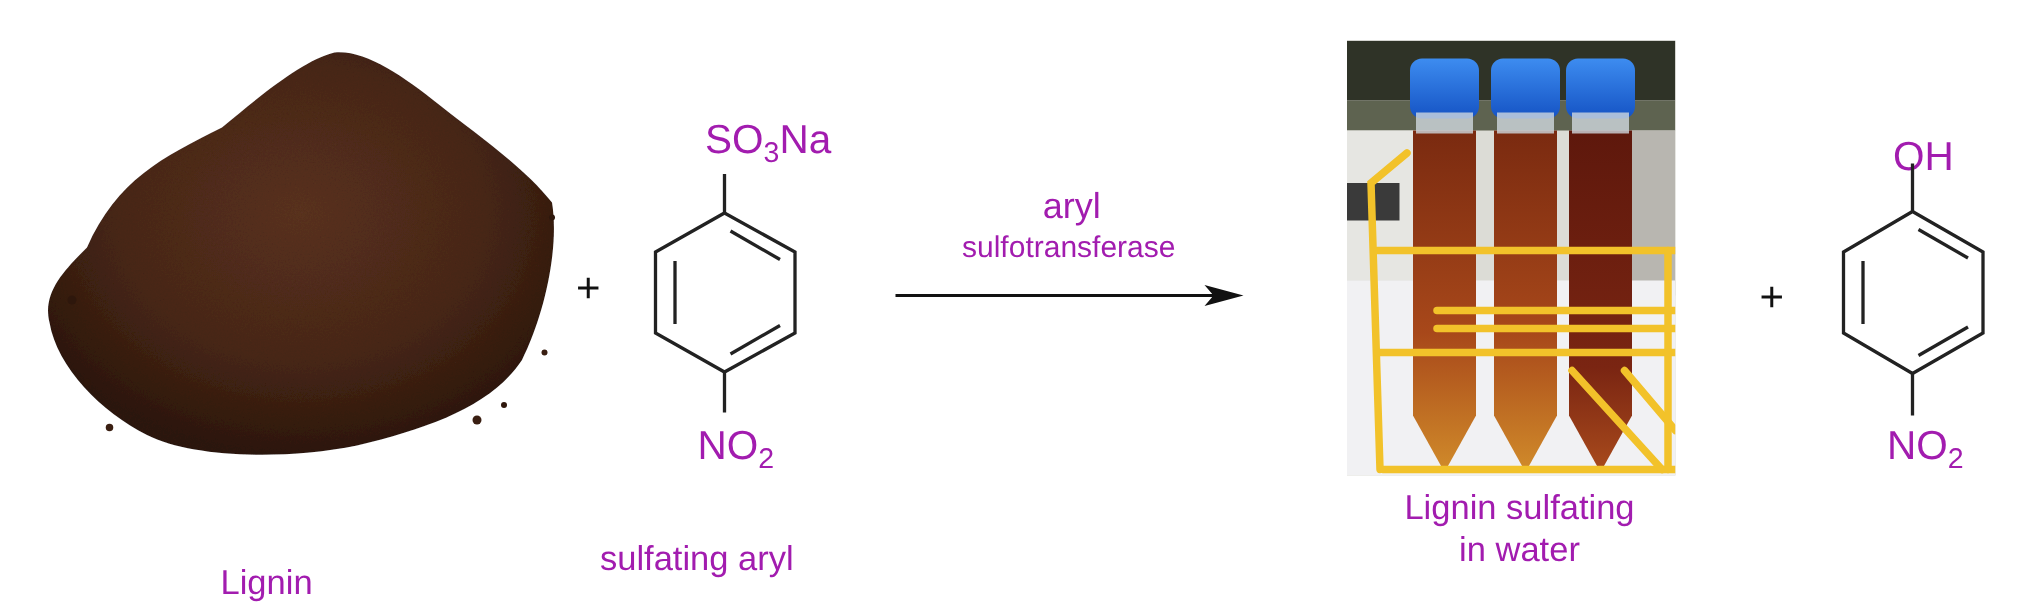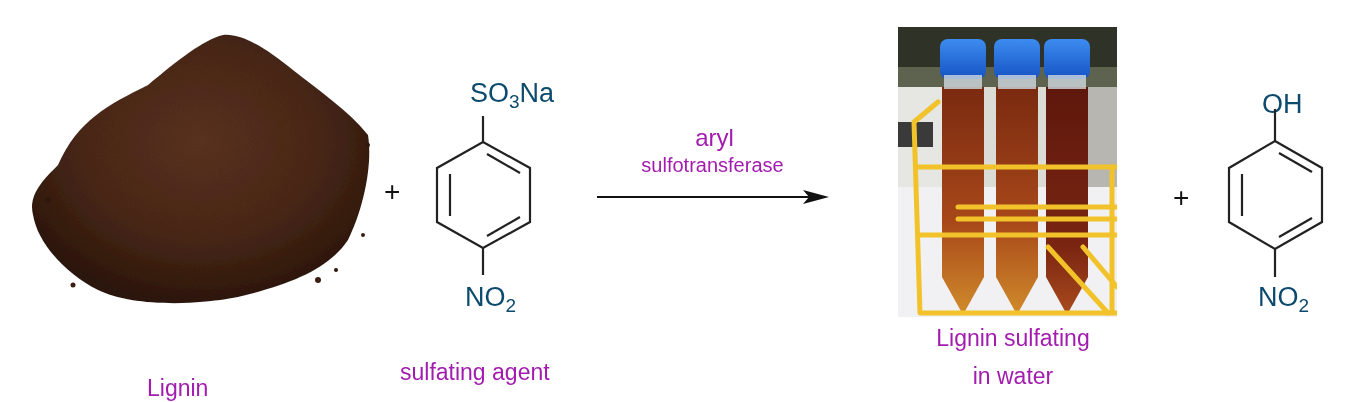--- a/index.html
+++ b/index.html
@@ -1,20 +1,20 @@
 <!DOCTYPE html>
 <html><head>
 <meta charset="utf-8">
 <style>
   html, body { margin: 0; padding: 0; background: #ffffff; }
   body { width: 1360px; height: 402px; position: relative; overflow: hidden;
          font-family: "Liberation Sans", sans-serif; color: #1a1a1a; }
   .abs { position: absolute; }
   .label { font-size: 23px; color: #a21caf; white-space: nowrap; }
-  .chem { font-size: 27px; color: #0c4a6e; white-space: nowrap; }
+  .chem { font-size: 27px; color: #a21caf; white-space: nowrap; }
   .chem sub { font-size: 19px; vertical-align: -6px; line-height: 0; }
   .plus { font-size: 28px; color: #111; }
   .center { text-align: center; }
 </style>
 </head>
 <body>
 
 <div class="abs" style="left:18px;top:25px;width:360px;height:290px;">
   <svg width="360" height="290" viewBox="0 0 360 290">
     <defs>
@@ -57,21 +57,21 @@
     <polygon points="58,32 105,58 105,112 58,138 12,112 12,58"></polygon>
     <line x1="25" y1="64" x2="25" y2="106"></line>
     <line x1="62" y1="44" x2="95" y2="63"></line>
     <line x1="62" y1="126" x2="95" y2="107"></line>
     <line x1="58" y1="138" x2="58" y2="165"></line>
   </g>
 </svg>
 <div class="abs chem" style="left:465px;top:282px;">
   <span>NO</span><sub>2</sub>
 </div>
-<div class="abs label" style="left:400px;top:359px;">sulfating agent</div>
+<div class="abs label" style="left:400px;top:359px;">sulfating aryl</div>
 
 <div class="abs label center" style="left:597px;top:124px;width:235px;font-size:24px;">aryl</div>
 <div class="abs label center" style="left:590px;top:154px;width:245px;font-size:20px;">sulfotransferase</div>
 <svg class="abs" style="left:595px;top:187px;" width="240" height="20" viewBox="0 0 240 20">
   <line x1="2" y1="10" x2="215" y2="10" stroke="#111" stroke-width="2"></line>
   <path d="M208 3 L234 10 L208 17 L214 10 Z" fill="#111"></path>
 </svg>
 
 <div class="abs" style="left:898px;top:27px;width:219px;height:290px;overflow:hidden;background:#dcdcd6;">
   <svg width="219" height="290" viewBox="0 0 219 290">
@@ -119,21 +119,21 @@
       <line x1="60" y1="180" x2="219" y2="180"></line>
       <line x1="60" y1="192" x2="219" y2="192"></line>
       <line x1="24" y1="286" x2="219" y2="286"></line>
       <line x1="150" y1="220" x2="210" y2="286"></line>
       <line x1="185" y1="220" x2="219" y2="260"></line>
       <line x1="214" y1="140" x2="214" y2="286"></line>
     </g>
   </svg>
 </div>
 <div class="abs label center" style="left:893px;top:325px;width:240px;">Lignin sulfating</div>
-<div class="abs label center" style="left:893px;top:353px;width:240px;margin-top:10px;">in water</div>
+<div class="abs label center" style="left:893px;top:353px;width:240px;">in water</div>
 
 <div class="abs plus" style="left:1173px;top:182px;">+</div>
 
 <div class="abs chem" style="left:1262px;top:89px;">OH</div>
 <svg class="abs" style="left:1219px;top:105px;" width="120" height="175" viewBox="0 0 120 175">
   <g stroke="#222" stroke-width="2.2" fill="none">
     <line x1="56" y1="4" x2="56" y2="36"></line>
     <polygon points="56,36 103,63 103,117 56,144 10,117 10,63"></polygon>
     <line x1="23" y1="69" x2="23" y2="111"></line>
     <line x1="60" y1="48" x2="93" y2="67"></line>

